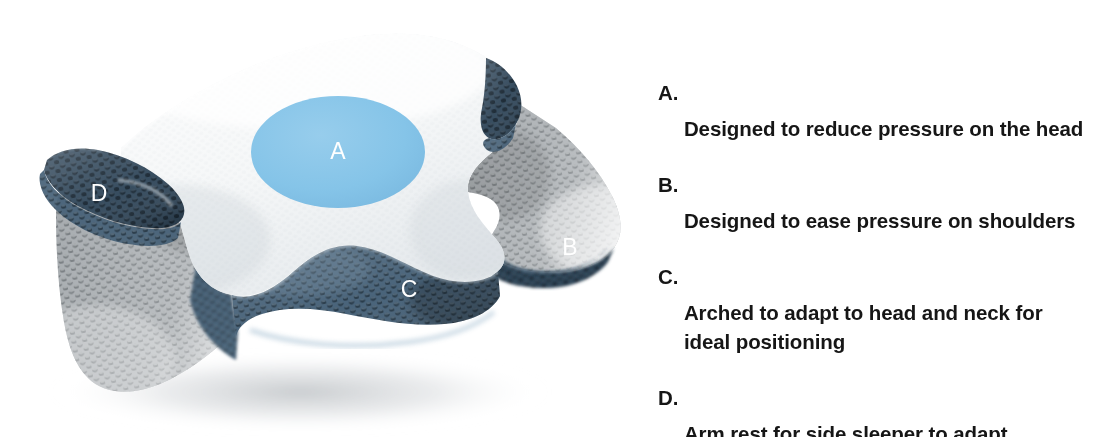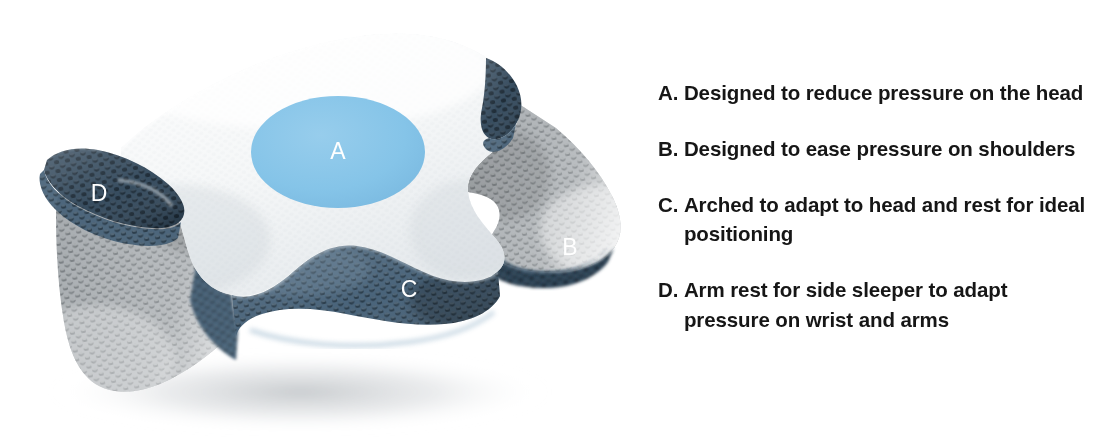--- a/index.html
+++ b/index.html
@@ -62,20 +62,21 @@
     line-height: 1.42;
     letter-spacing: -0.1px;
   }
   .feature-item:last-child { margin-bottom: 0; }
   .feature-key {
     flex: 0 0 auto;
     white-space: pre;
   }
   .feature-text {
     flex: 1 1 auto;
+    margin-top: 36px;
   }
 </style>
 </head>
 <body>
 
 <div class="page">
 
   <div class="product-figure">
     <svg viewBox="0 0 648 437" xmlns="http://www.w3.org/2000/svg">
       <defs>
@@ -297,21 +298,21 @@
       <span class="feature-text">Designed to reduce pressure on the head</span>
     </div>
 
     <div class="feature-item">
       <span class="feature-key">B. </span>
       <span class="feature-text">Designed to ease pressure on shoulders</span>
     </div>
 
     <div class="feature-item">
       <span class="feature-key">C. </span>
-      <span class="feature-text">Arched to adapt to head and rest for ideal positioning</span>
+      <span class="feature-text">Arched to adapt to head and neck for ideal positioning</span>
     </div>
 
     <div class="feature-item">
       <span class="feature-key">D. </span>
       <span class="feature-text">Arm rest for side sleeper to adapt pressure on wrist and arms</span>
     </div>
 
   </div>
 </div>
 

